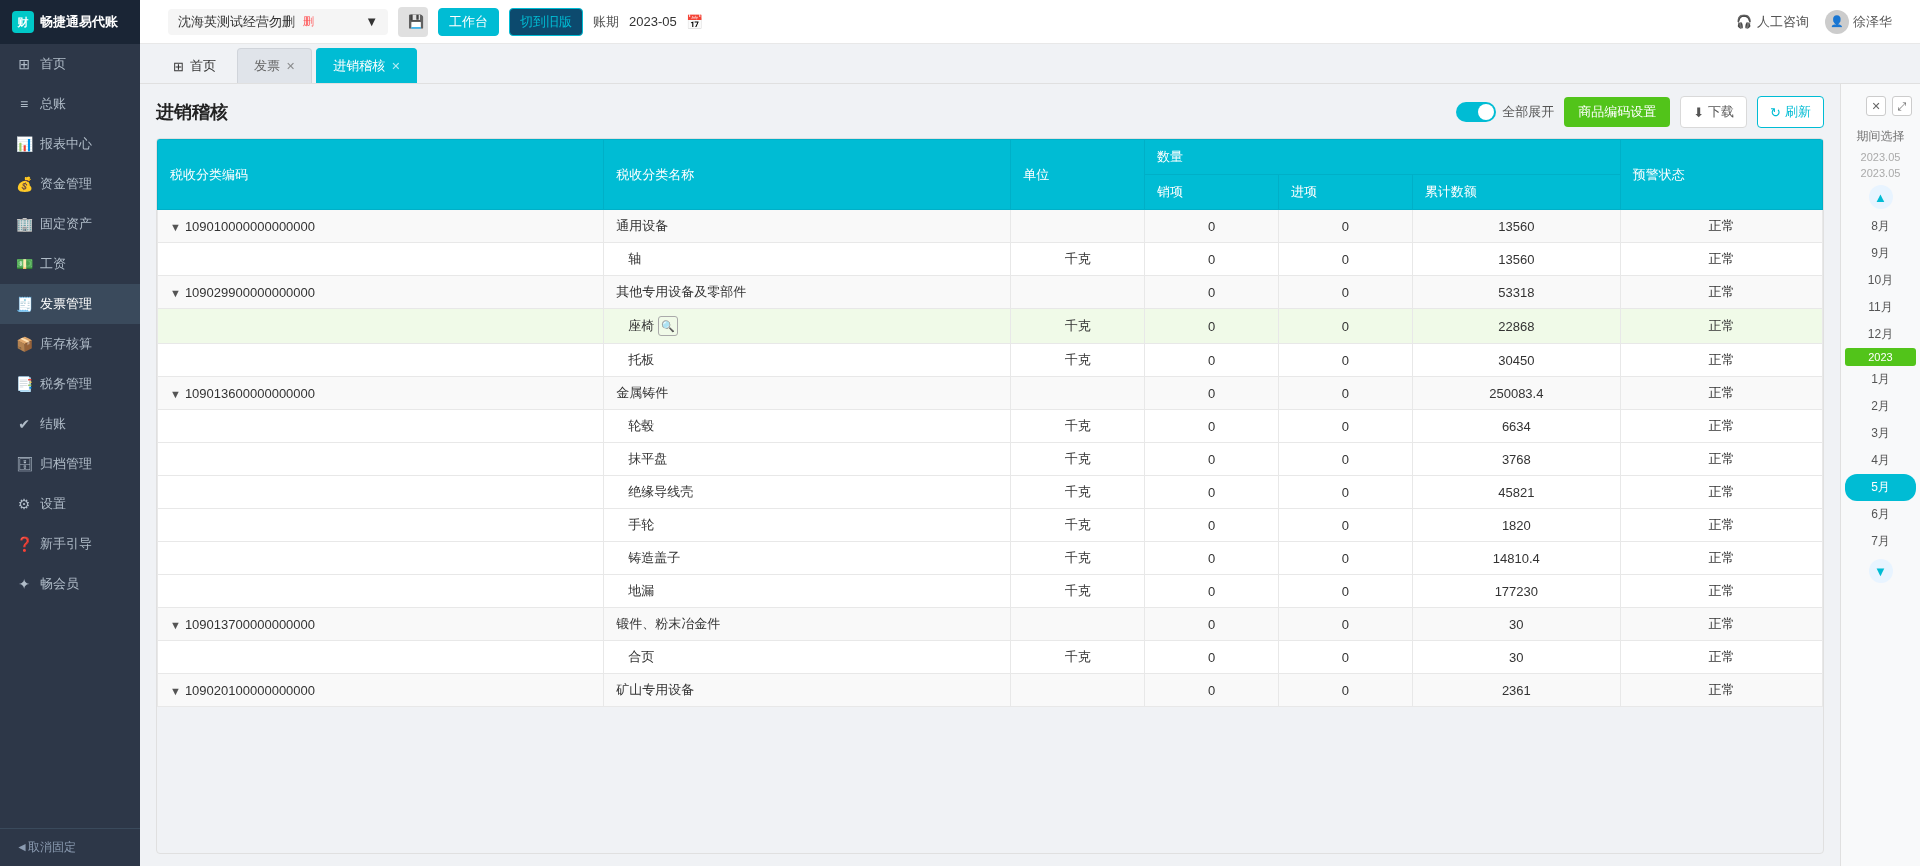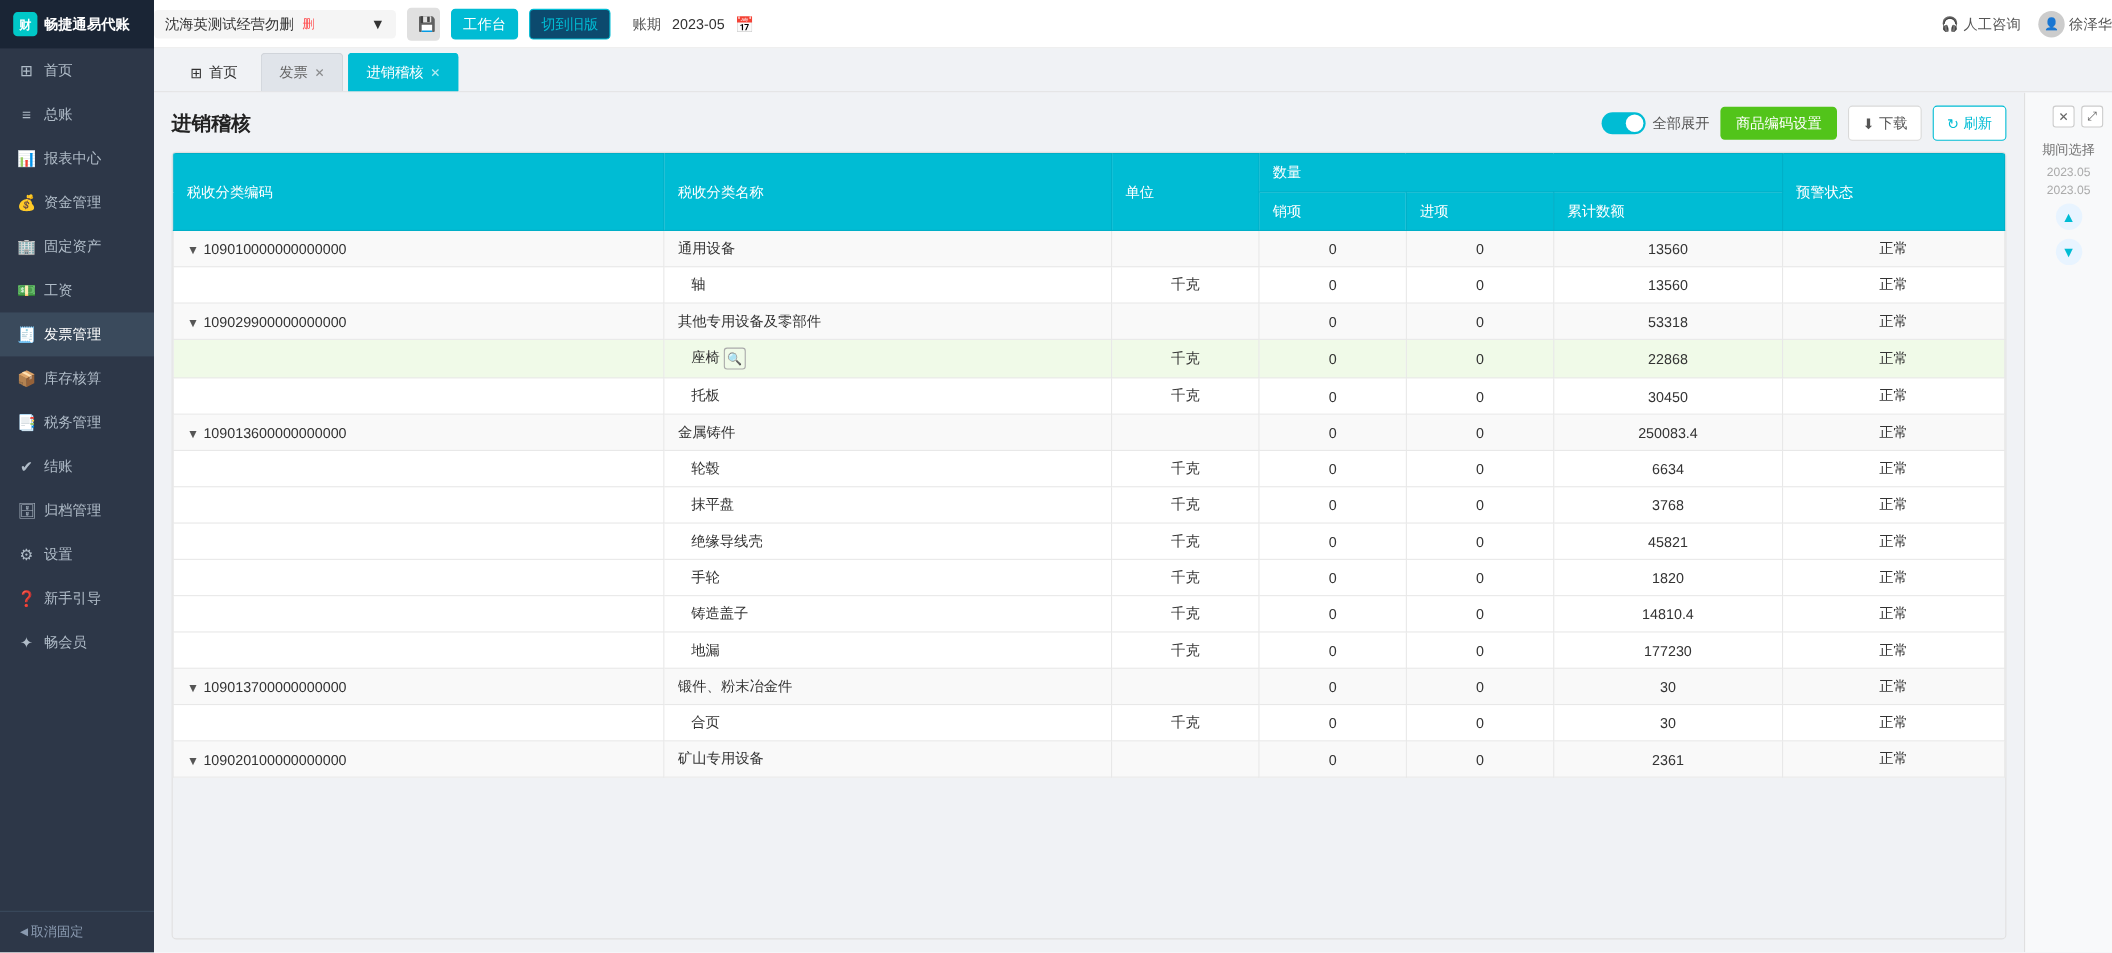--- a/index.html
+++ b/index.html
@@ -64,21 +64,21 @@
       flex-direction: column;
       overflow: hidden;
     }
 
     
     .topbar {
       background: #fff;
       height: 44px;
       display: flex;
       align-items: center;
-      padding: 0 0;
+      padding: 0 28px;
       gap: 10px;
       border-bottom: 1px solid #e8e8e8;
       flex-shrink: 0;
     }
     .company-selector {
       display: flex;
       align-items: center;
       gap: 4px;
       background: #f5f5f5;
       border-radius: 4px;
@@ -102,21 +102,21 @@
     }
     .topbar-btn.primary {
       background: #00bcd4;
       color: #fff;
       border-color: #00bcd4;
     }
     .topbar-btn.outline {
       border: 1px solid #00bcd4;
       color: #00bcd4;
     }
-    .period-label { font-size: 13px; color: #555; margin-left: 10px; }
+    .period-label { font-size: 13px; color: #555; margin-left: 0; }
     .topbar-right {
       margin-left: auto;
       display: flex;
       align-items: center;
       gap: 16px;
       color: #555;
       font-size: 13px;
     }
     .topbar-right .service { display: flex; align-items: center; gap: 4px; cursor: pointer; }
     .topbar-right .user { display: flex; align-items: center; gap: 4px; cursor: pointer; }
@@ -681,19 +681,35 @@
         <span>期间选择</span>
       </div>
 
       <div class="period-year">2023.05</div>
       <div class="period-year">2023.05</div>
 
       <div class="period-arrows">
         <div class="period-arrow">▲</div>
       </div>
 
+      <div id="month-list">
+
+      <div class="period-item">8月</div>
+          <div class="period-item">9月</div>
+          <div class="period-item">10月</div>
+          <div class="period-item">11月</div>
+          <div class="period-item">12月</div>
+          <div class="period-item year-label">2023</div>
+          <div class="period-item">1月</div>
+          <div class="period-item">2月</div>
+          <div class="period-item">3月</div>
+          <div class="period-item">4月</div>
+          <div class="period-item active">5月</div>
+          <div class="period-item">6月</div>
+          <div class="period-item">7月</div>
+        </div>
 
       <div class="period-arrows">
         <div class="period-arrow">▼</div>
       </div>
     </div>
   </div>
 </div>
 
 </body></html>

